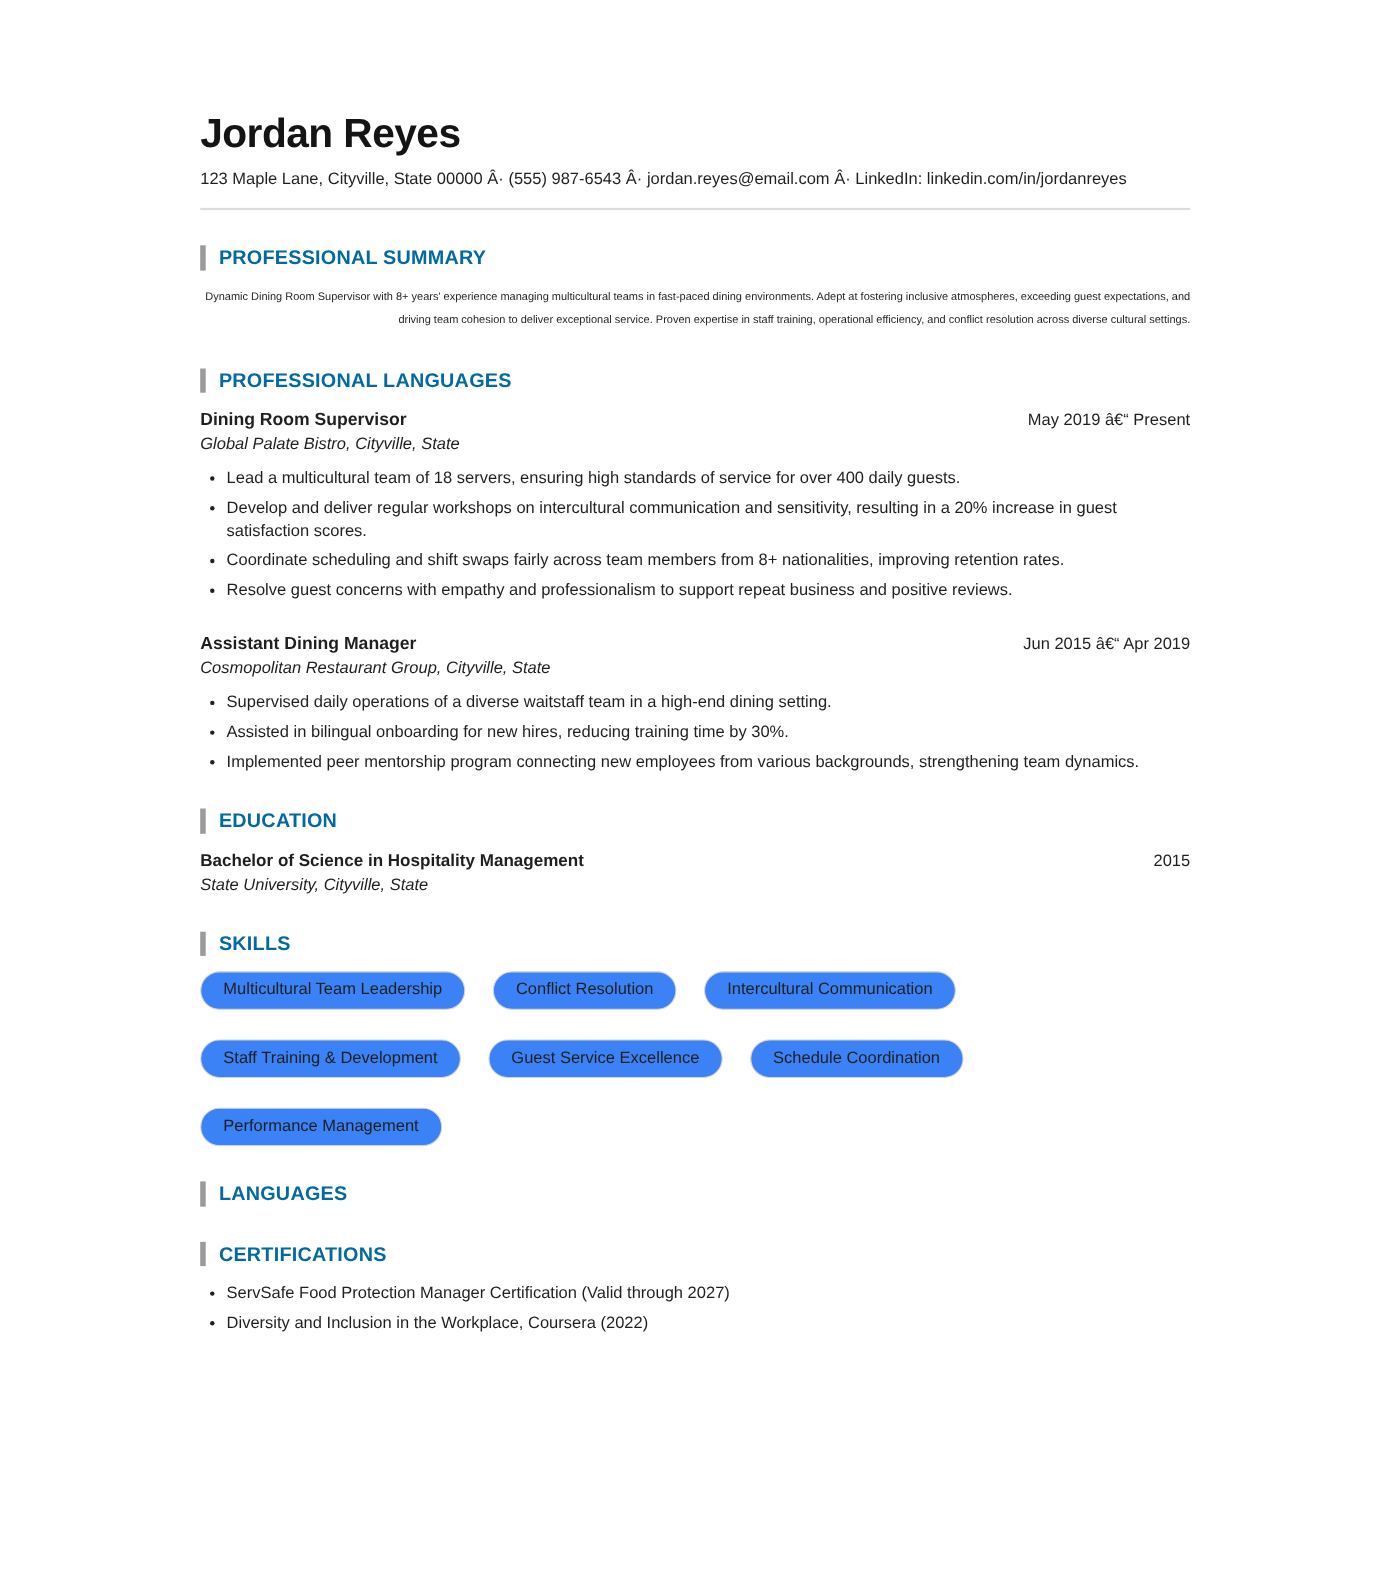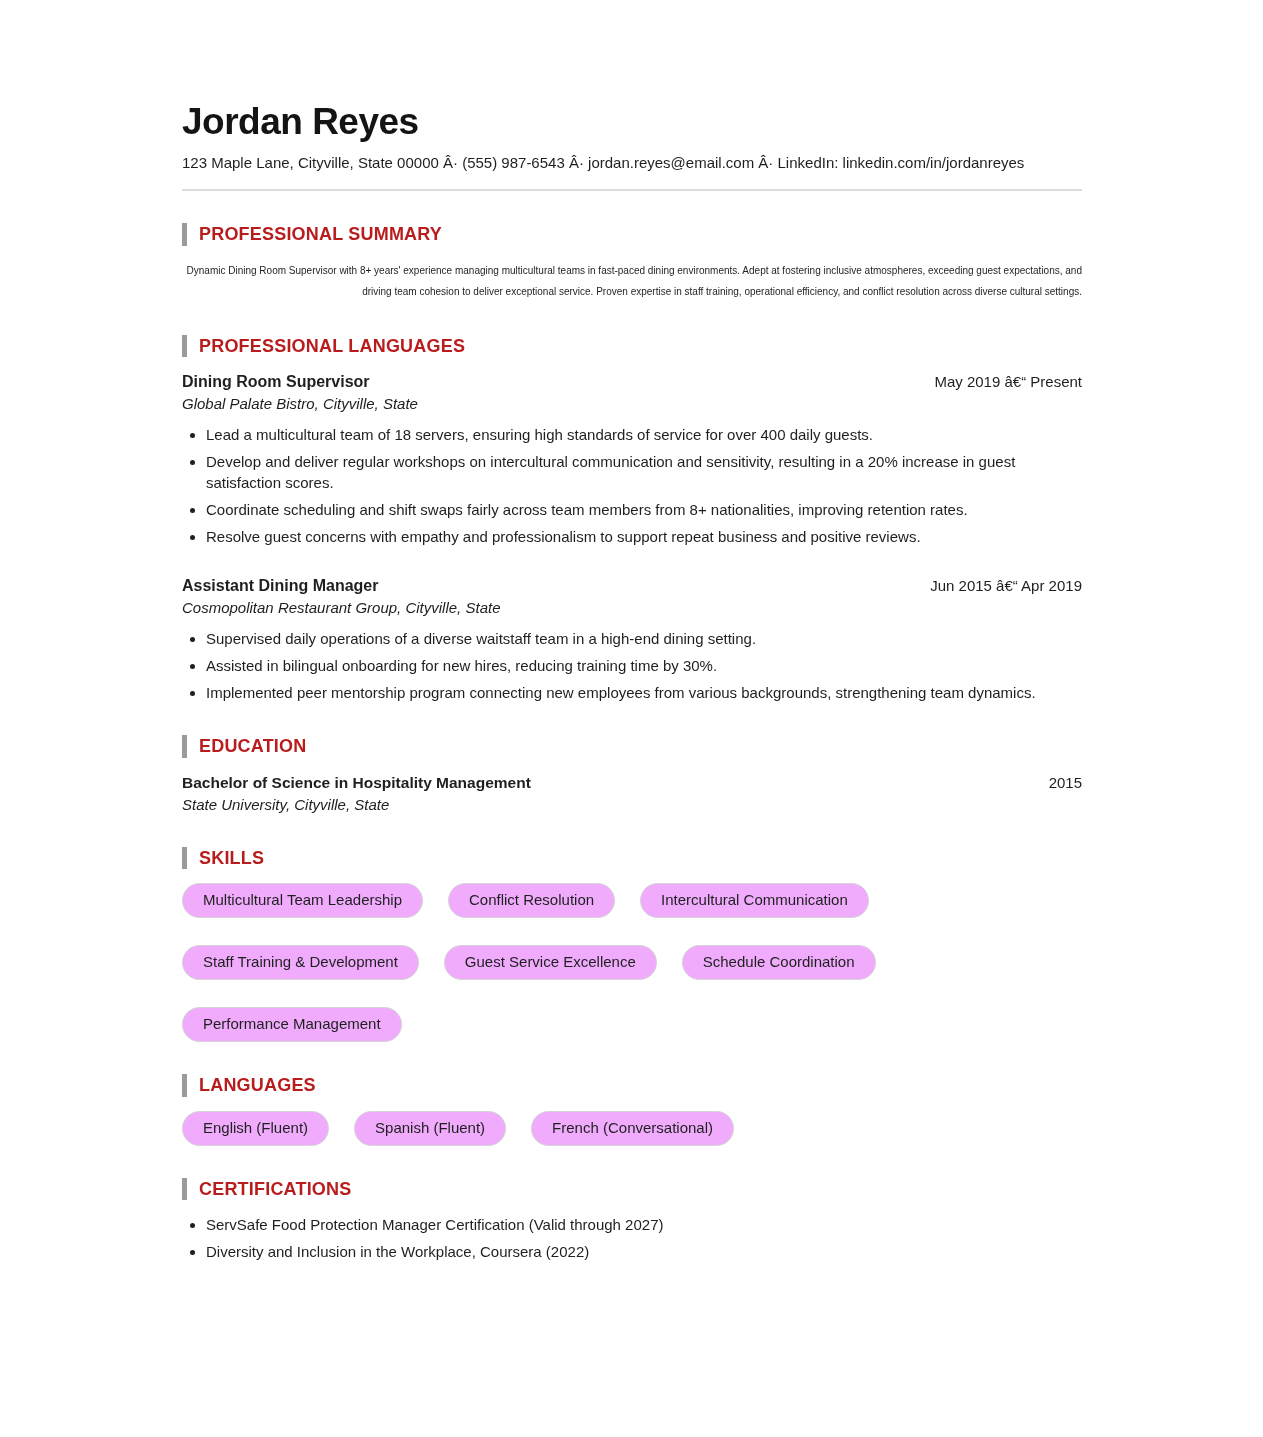--- a/index.html
+++ b/index.html
@@ -42,21 +42,21 @@
   .rule {
     border: none;
     border-top: 2px solid #dcdcdc;
     margin: 16px 0 0 0;
   }
   
   .section { margin-top: 32px; }
   .section-title {
     font-size: 18px;
     font-weight: 700;
-    color: #b91c1c;
+    color: #0369a1;
     border-left: 5px solid #9b9b9b;
     padding-left: 12px;
     line-height: 1.25;
     margin: 0 0 14px 0;
     letter-spacing: 0.2px;
   }
   .summary-text {
     font-size: 10px;
     line-height: 21.5px;
     margin: 0;
@@ -118,21 +118,21 @@
     flex-wrap: wrap;
     gap: 27px 25px;
   }
   .pill {
     display: inline-block;
     border: 1px solid #d4d4d4;
     border-radius: 999px;
     padding: 6px 20px 7px 20px;
     font-size: 15px;
     line-height: 20px;
-    background: #f0abfc;
+    background: #3b82f6;
     white-space: nowrap;
   }
 </style>
 </head>
 <body>
 
 <div class="clip">
   <div class="page">
 
     <h1 class="name">Jordan Reyes</h1>
@@ -192,25 +192,20 @@
         <span class="pill">Intercultural Communication</span>
         <span class="pill">Staff Training &amp; Development</span>
         <span class="pill">Guest Service Excellence</span>
         <span class="pill">Schedule Coordination</span>
         <span class="pill">Performance Management</span>
       </div>
     </div>
 
     <div class="section">
       <h2 class="section-title">LANGUAGES</h2>
-      <div class="pills">
-        <span class="pill">English (Fluent)</span>
-        <span class="pill">Spanish (Fluent)</span>
-        <span class="pill">French (Conversational)</span>
-      </div>
     </div>
 
     <div class="section">
       <h2 class="section-title">CERTIFICATIONS</h2>
       <ul class="bullets" style="margin-top:0;">
         <li>ServSafe Food Protection Manager Certification (Valid through 2027)</li>
         <li>Diversity and Inclusion in the Workplace, Coursera (2022)</li>
       </ul>
     </div>
 

